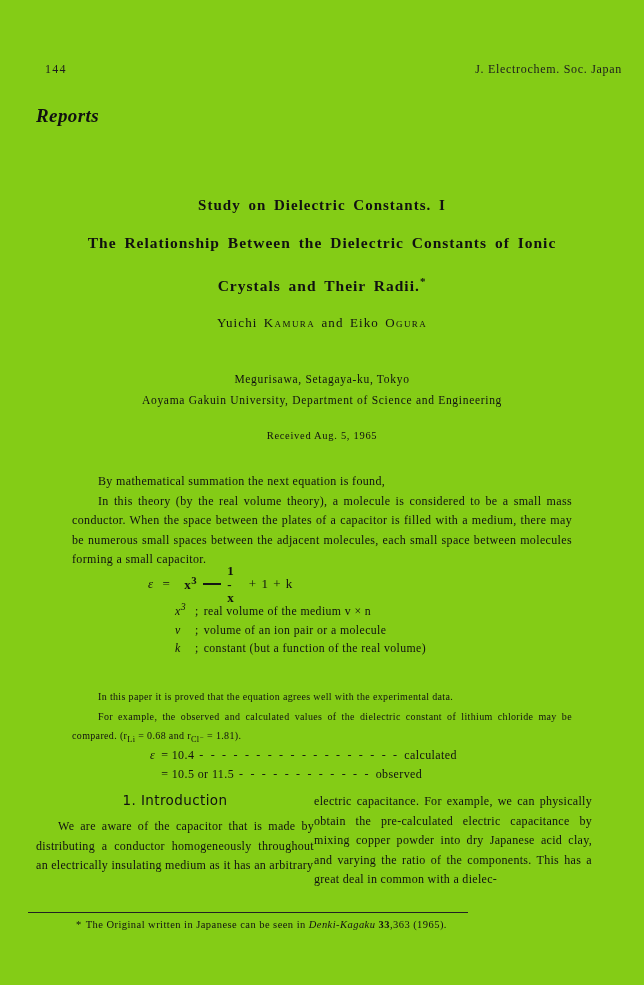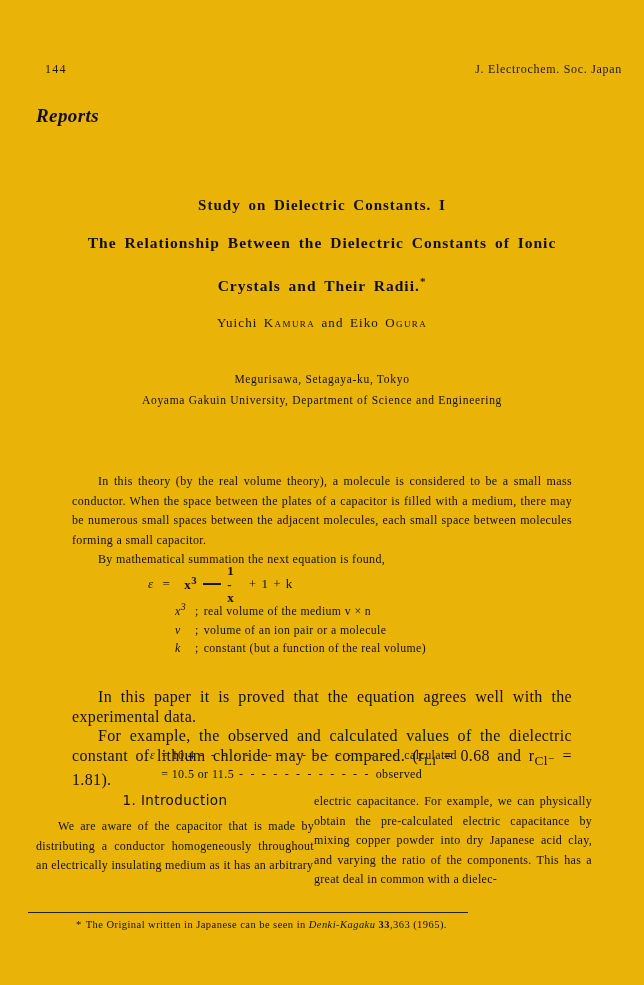--- a/index.html
+++ b/index.html
@@ -5,21 +5,21 @@
   html, body {
     margin: 0;
     padding: 0;
     background: #ffffff;
   }
   .page {
     position: relative;
     width: 644px;
     height: 985px;
     margin: 0 auto;
-    background: #eab308;
+    background: #84cc16;
     color: #111111;
     font-family: "Liberation Serif", "DejaVu Serif", serif;
     overflow: hidden;
   }
 
   
   .runhead {
     position: absolute;
     top: 62px;
     left: 45px;
@@ -175,21 +175,21 @@
     font-style: italic;
   }
   .symrow .semi { margin-right: 5px; }
 
   
   .abstract2 {
     position: absolute;
     top: 687px;
     left: 72px;
     width: 500px;
-    font-size: 16px;
+    font-size: 10px;
     line-height: 19.5px;
     letter-spacing: 0.35px;
     text-align: justify;
   }
   .abstract2 p { margin: 0; }
   .abstract2 p.ind { text-indent: 26px; }
 
   
   .results {
     position: absolute;
@@ -272,24 +272,25 @@
 
   <div class="authors">
     <span>Yuichi </span><span class="smallcaps">Kamura</span><span> and </span><span>Eiko </span><span class="smallcaps">Ogura</span>
   </div>
 
   <div class="affil">
     <div>Megurisawa, Setagaya-ku, Tokyo</div>
     <div>Aoyama Gakuin University, Department of Science and Engineering</div>
   </div>
 
+  <div class="received">Received Aug. 5, 1965</div>
 
   <div class="abstract">
+    <p class="ind">By mathematical  summation  the  next  equation  is  found,</p>
     <p class="ind">In  this  theory  (by  the  real  volume  theory),  a  molecule  is  considered  to  be  a  small  mass  conductor.   When  the  space  between  the  plates  of  a  capacitor  is  filled  with a medium, there may be numerous small  spaces  between  the  adjacent  molecules, each small space between molecules forming a small capacitor.</p>
-    <p class="ind">By mathematical  summation  the  next  equation  is  found,</p>
   </div>
 
   <div class="equation">
     <span class="eq-eps">ε</span>
     <span class="eq-eq">=</span>
     <span class="frac">
       <span class="num"><span>x</span><sup>3</sup></span>
       <span class="bar"></span>
       <span class="den">1 - x</span>
     </span>

